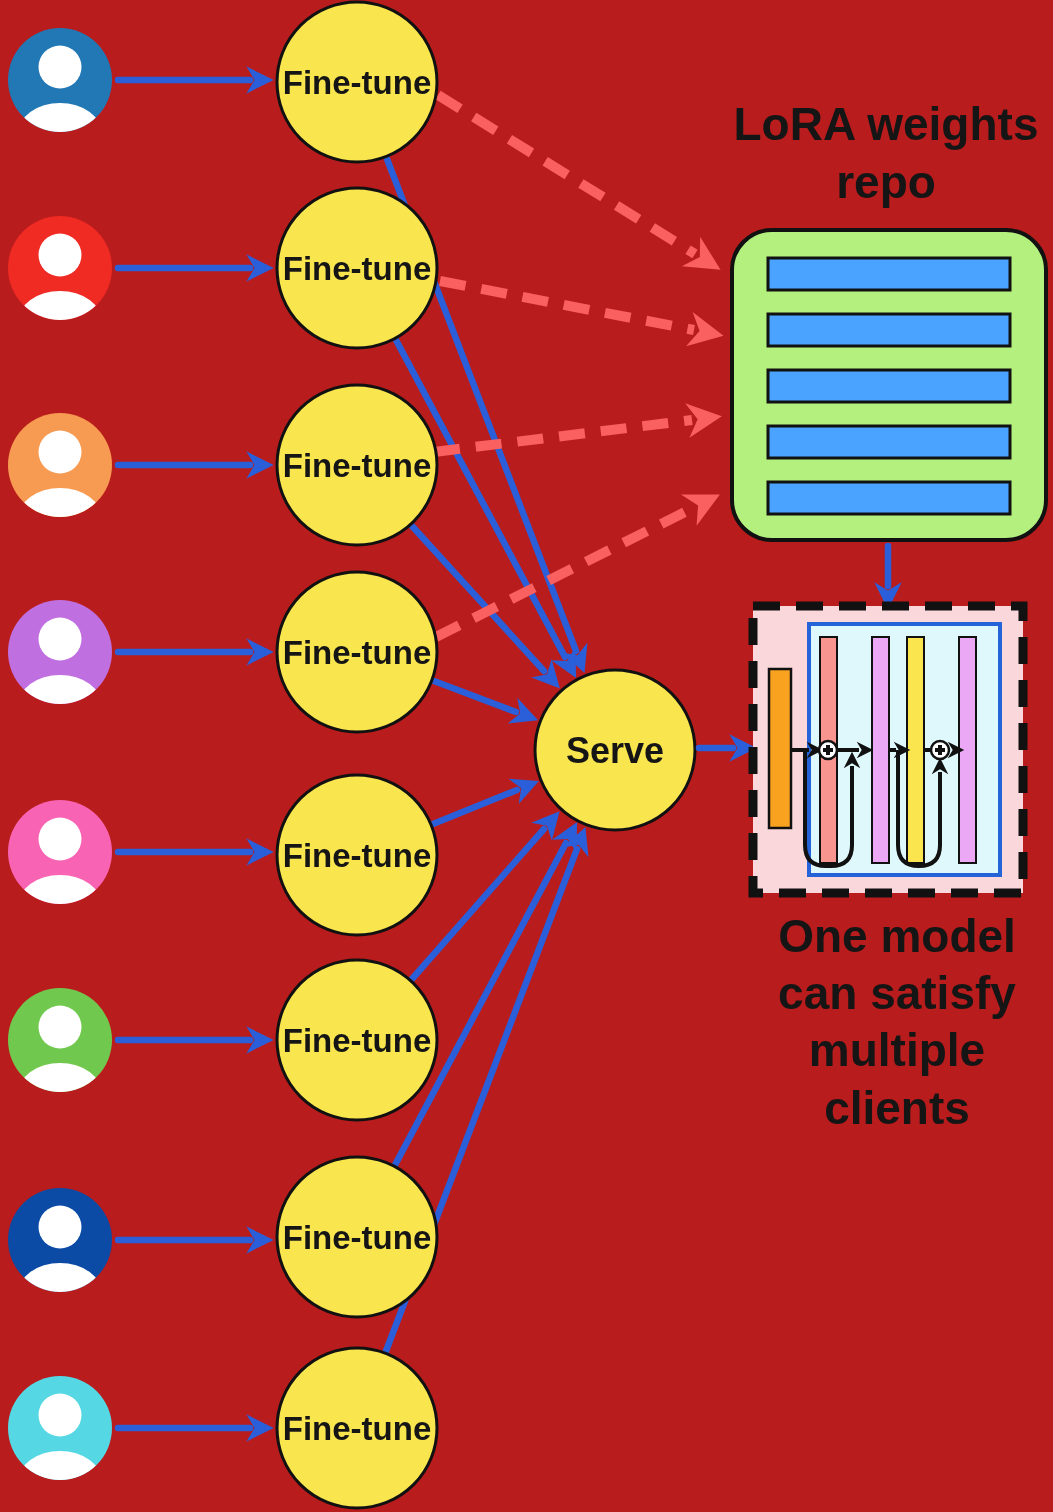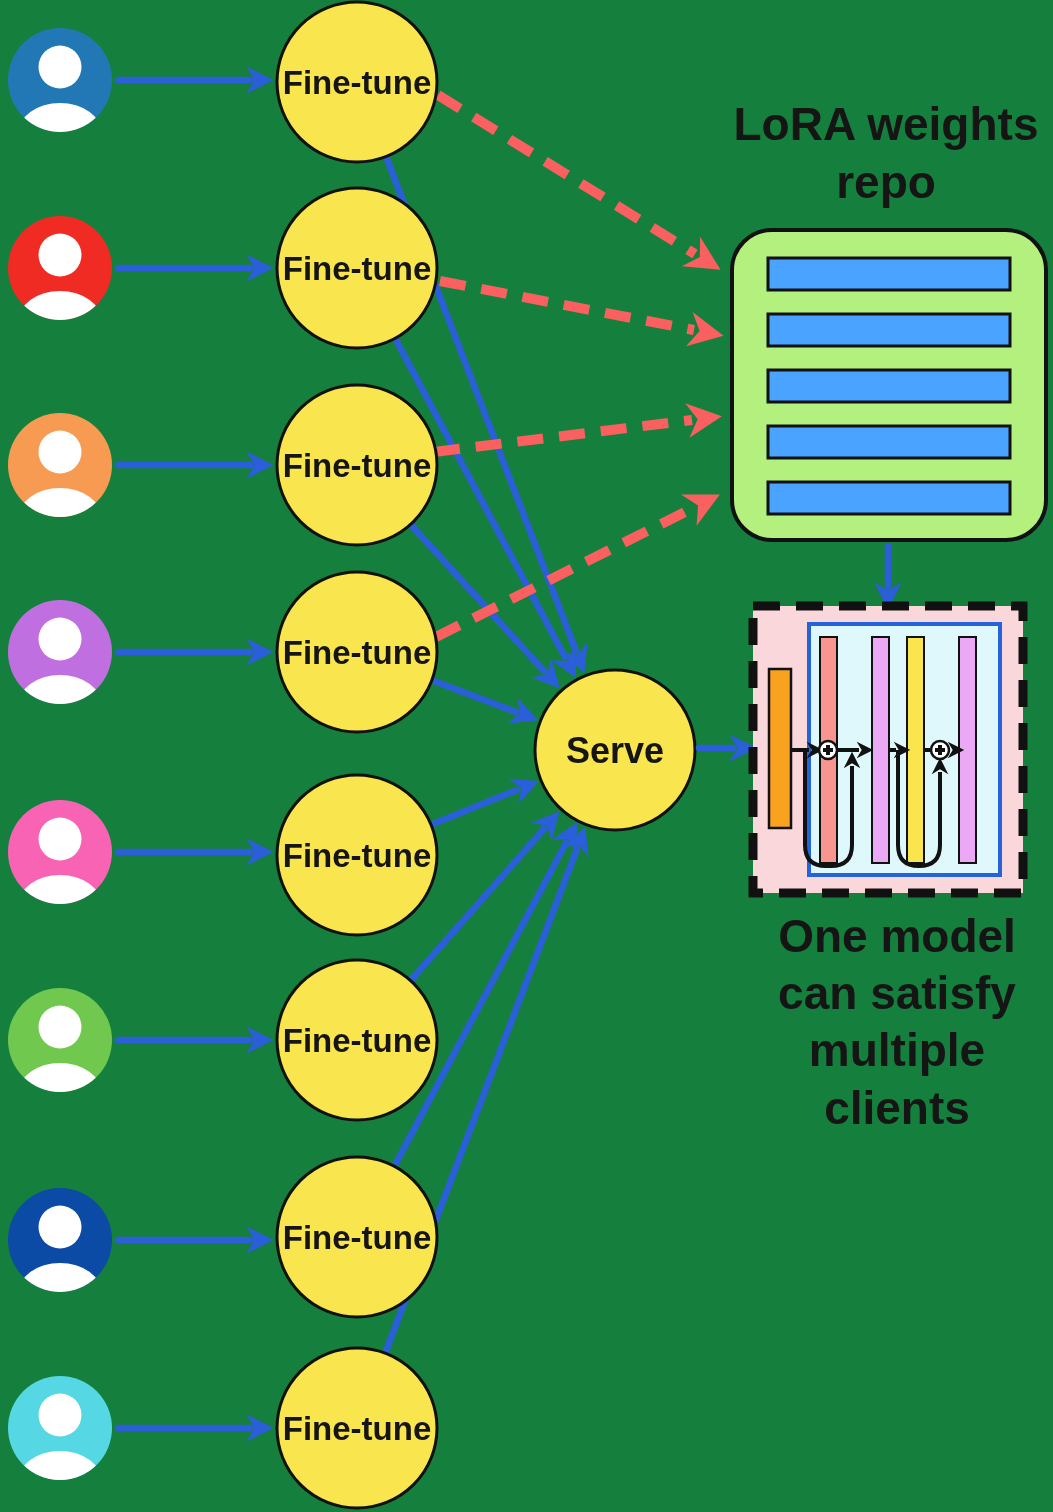--- a/index.html
+++ b/index.html
@@ -1,16 +1,16 @@
 <!DOCTYPE html>
 <html><head>
 <meta charset="utf-8">
 <style>
   html,body{margin:0;padding:0;background:#ffffff;}
-  .stage{position:relative;width:1053px;height:1512px;background:#15803d;overflow:hidden;
+  .stage{position:relative;width:1053px;height:1512px;background:#b91c1c;overflow:hidden;
          font-family:"Liberation Sans", sans-serif;}
   svg{display:block;}
   text{font-family:"Liberation Sans", sans-serif;fill:#151515;}
   .node-label{font-size:33px;font-weight:700;}
   .serve-label{font-size:36px;font-weight:700;}
   .big-label{font-size:46px;font-weight:700;}
   .arrow-blue{stroke:#2A5FD9;stroke-width:6.5;fill:none;stroke-linecap:round;}
   .arrow-red{stroke:#F9605F;stroke-width:10;fill:none;stroke-dasharray:26 16;stroke-linecap:butt;}
   .flow-black{stroke:#111111;stroke-width:4;fill:none;stroke-linecap:butt;}
   .mk-blue{fill:#2A5FD9;}

